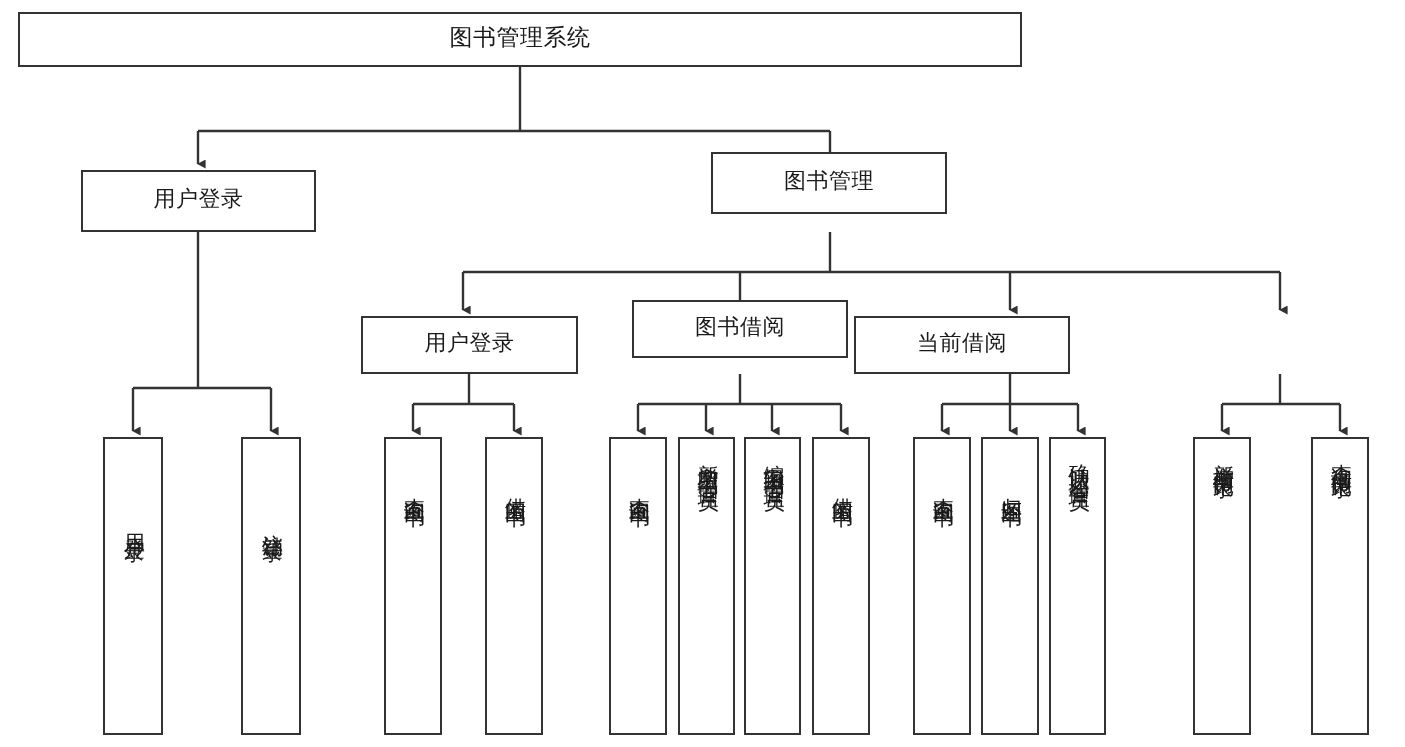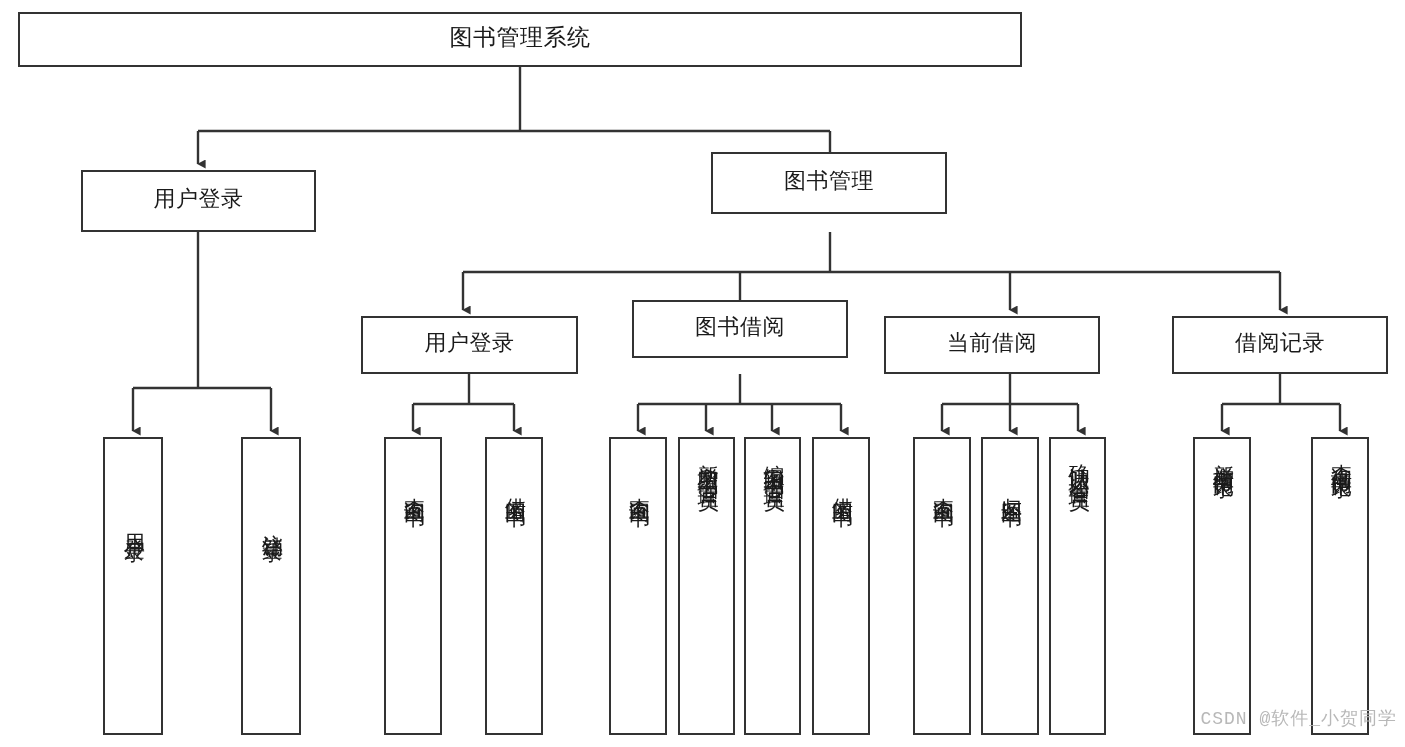--- a/index.html
+++ b/index.html
@@ -150,27 +150,24 @@
   </div>
 
   <div class="node-box level-3" style="left:361px; top:316px; width:217px; height:58px;">
     <span class="node-label">用户登录</span>
   </div>
 
   <div class="node-box level-3" style="left:632px; top:300px; width:216px; height:58px;">
     <span class="node-label">图书借阅</span>
   </div>
 
-  <div class="node-box level-3" style="left:884px; top:316px; width:216px; height:58px;">
+  <div class="node-box level-3" style="left:854px; top:316px; width:216px; height:58px;">
     <span class="node-label">当前借阅</span>
   </div>
 
-  <div class="node-box level-3" style="left:1172px; top:316px; width:216px; height:58px;">
-    <span class="node-label">借阅记录</span>
-  </div>
 
   <div class="node-box leaf leaf-short" style="left:103px; top:437px; width:60px; height:298px;">
     <span class="node-label">用户登录</span>
   </div>
 
   <div class="node-box leaf leaf-short" style="left:241px; top:437px; width:60px; height:298px;">
     <span class="node-label">注销登录</span>
   </div>
 
   <div class="node-box leaf leaf-mid" style="left:384px; top:437px; width:58px; height:298px;">
@@ -210,15 +207,14 @@
   </div>
 
   <div class="node-box leaf" style="left:1193px; top:437px; width:58px; height:298px;">
     <span class="node-label">新增借阅记录</span>
   </div>
 
   <div class="node-box leaf" style="left:1311px; top:437px; width:58px; height:298px;">
     <span class="node-label">查询借阅记录</span>
   </div>
 
-  <div class="watermark">CSDN @软件_小贺同学</div>
 
 </div>
 
 </body></html>

